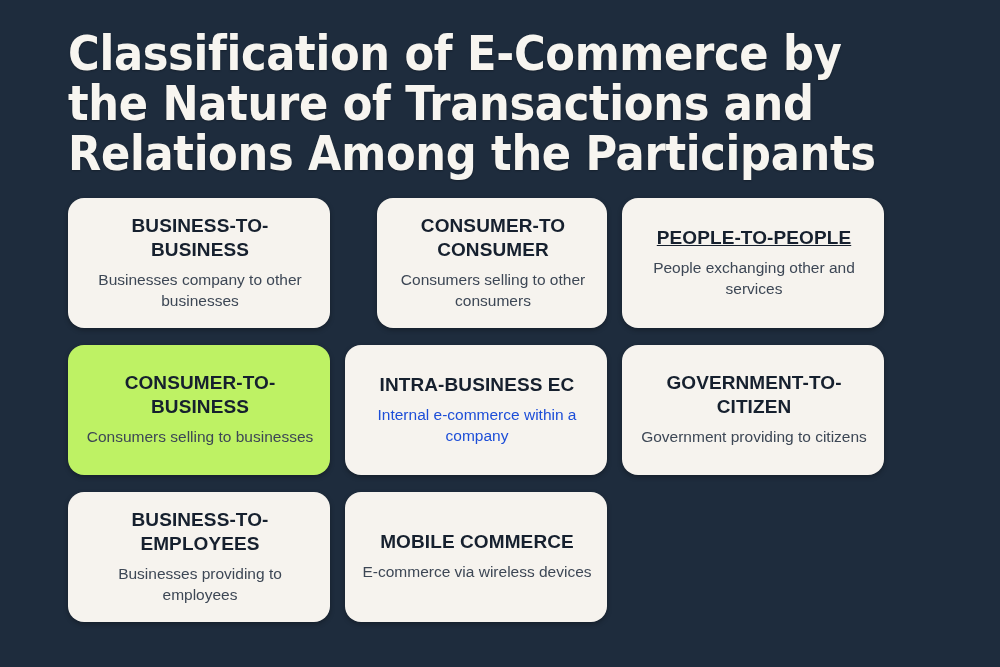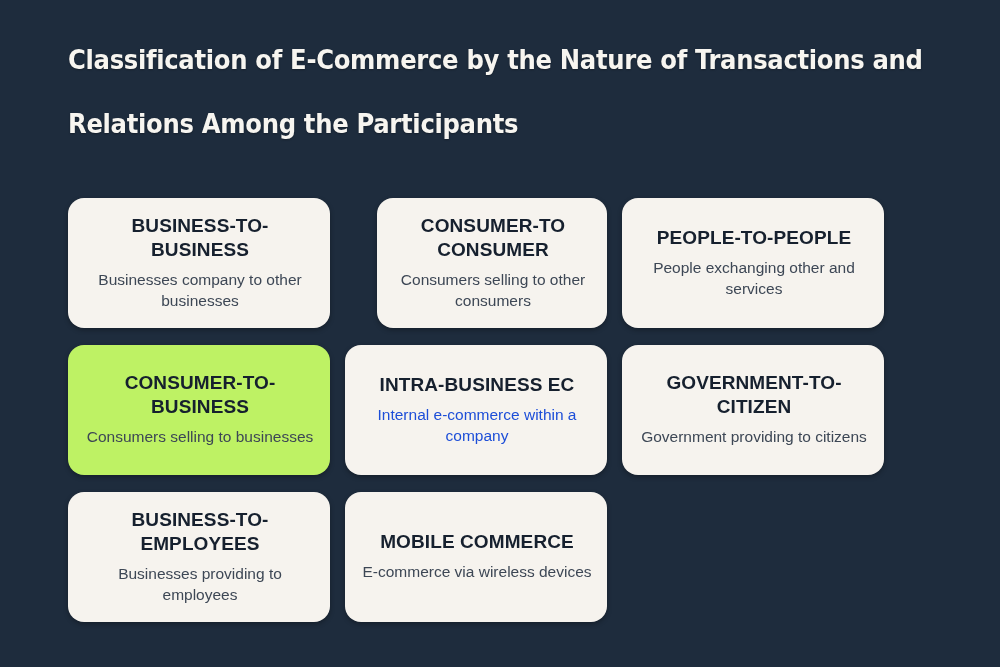--- a/index.html
+++ b/index.html
@@ -29,23 +29,23 @@
   .title-block {
     position: absolute;
     left: 68px;
     top: 28px;
     width: 880px;
   }
 
   .title {
     color: #f7f5f0;
     font-family: "Liberation Sans Narrow", "DejaVu Sans Condensed", "Liberation Sans", sans-serif;
-    font-size: 27px;
+    font-size: 48px;
     font-weight: bold;
-    line-height: 64px;
+    line-height: 50px;
     letter-spacing: -0.3px;
     max-width: 860px;
     text-shadow: 0 1px 2px rgba(0,0,0,0.28);
   }
 
   
   .card-grid {
     position: absolute;
     left: 68px;
     top: 198px;
@@ -103,21 +103,21 @@
       <div class="card-desc" style="color: rgb(61, 71, 85);">Businesses company to other businesses</div>
     </div>
 
 
     <div class="card" style="background: rgb(246, 243, 238); margin-left: 32px;">
       <div class="card-title" style="color: rgb(22, 32, 46);">CONSUMER-TO CONSUMER</div>
       <div class="card-desc" style="color: rgb(61, 71, 85);">Consumers selling to other consumers</div>
     </div>
 
     <div class="card" style="background: rgb(246, 243, 238);">
-      <div class="card-title" style="color: rgb(22, 32, 46);">PEOPLE-TO-PEOPLE</div>
+      <div class="card-title" style="color: rgb(22, 32, 46); text-decoration: underline;">PEOPLE-TO-PEOPLE</div>
       <div class="card-desc" style="color: rgb(61, 71, 85);">People exchanging other and services</div>
     </div>
 
     <div class="card" style="background: #bef264;">
       <div class="card-title" style="color: rgb(22, 32, 46);">CONSUMER-TO-BUSINESS</div>
       <div class="card-desc" style="color: rgb(61, 71, 85);">Consumers selling to businesses</div>
     </div>
 
     <div class="card" style="background: rgb(246, 243, 238);">
       <div class="card-title" style="color: rgb(22, 32, 46);">INTRA-BUSINESS EC</div>

